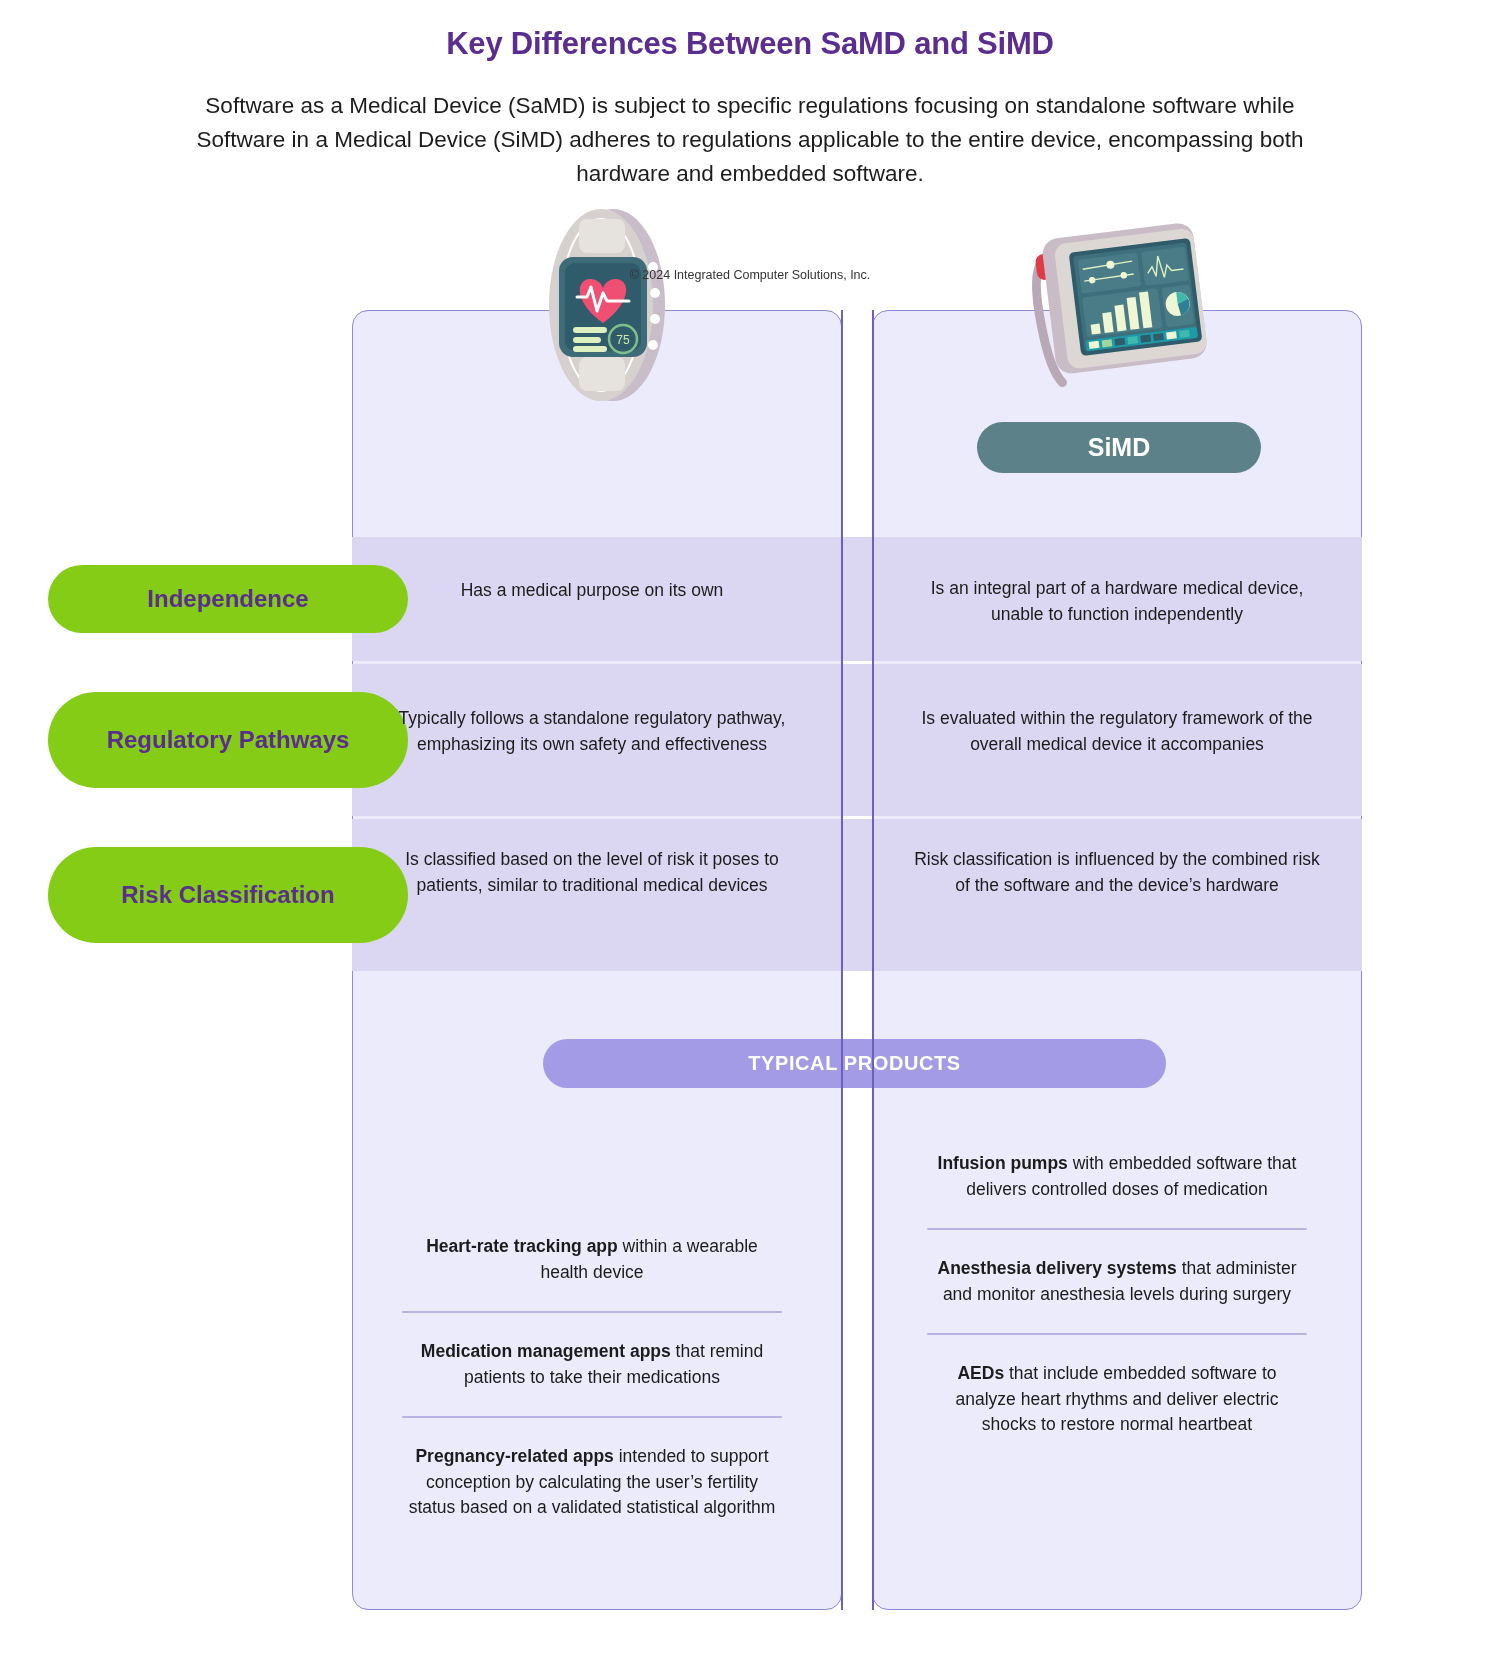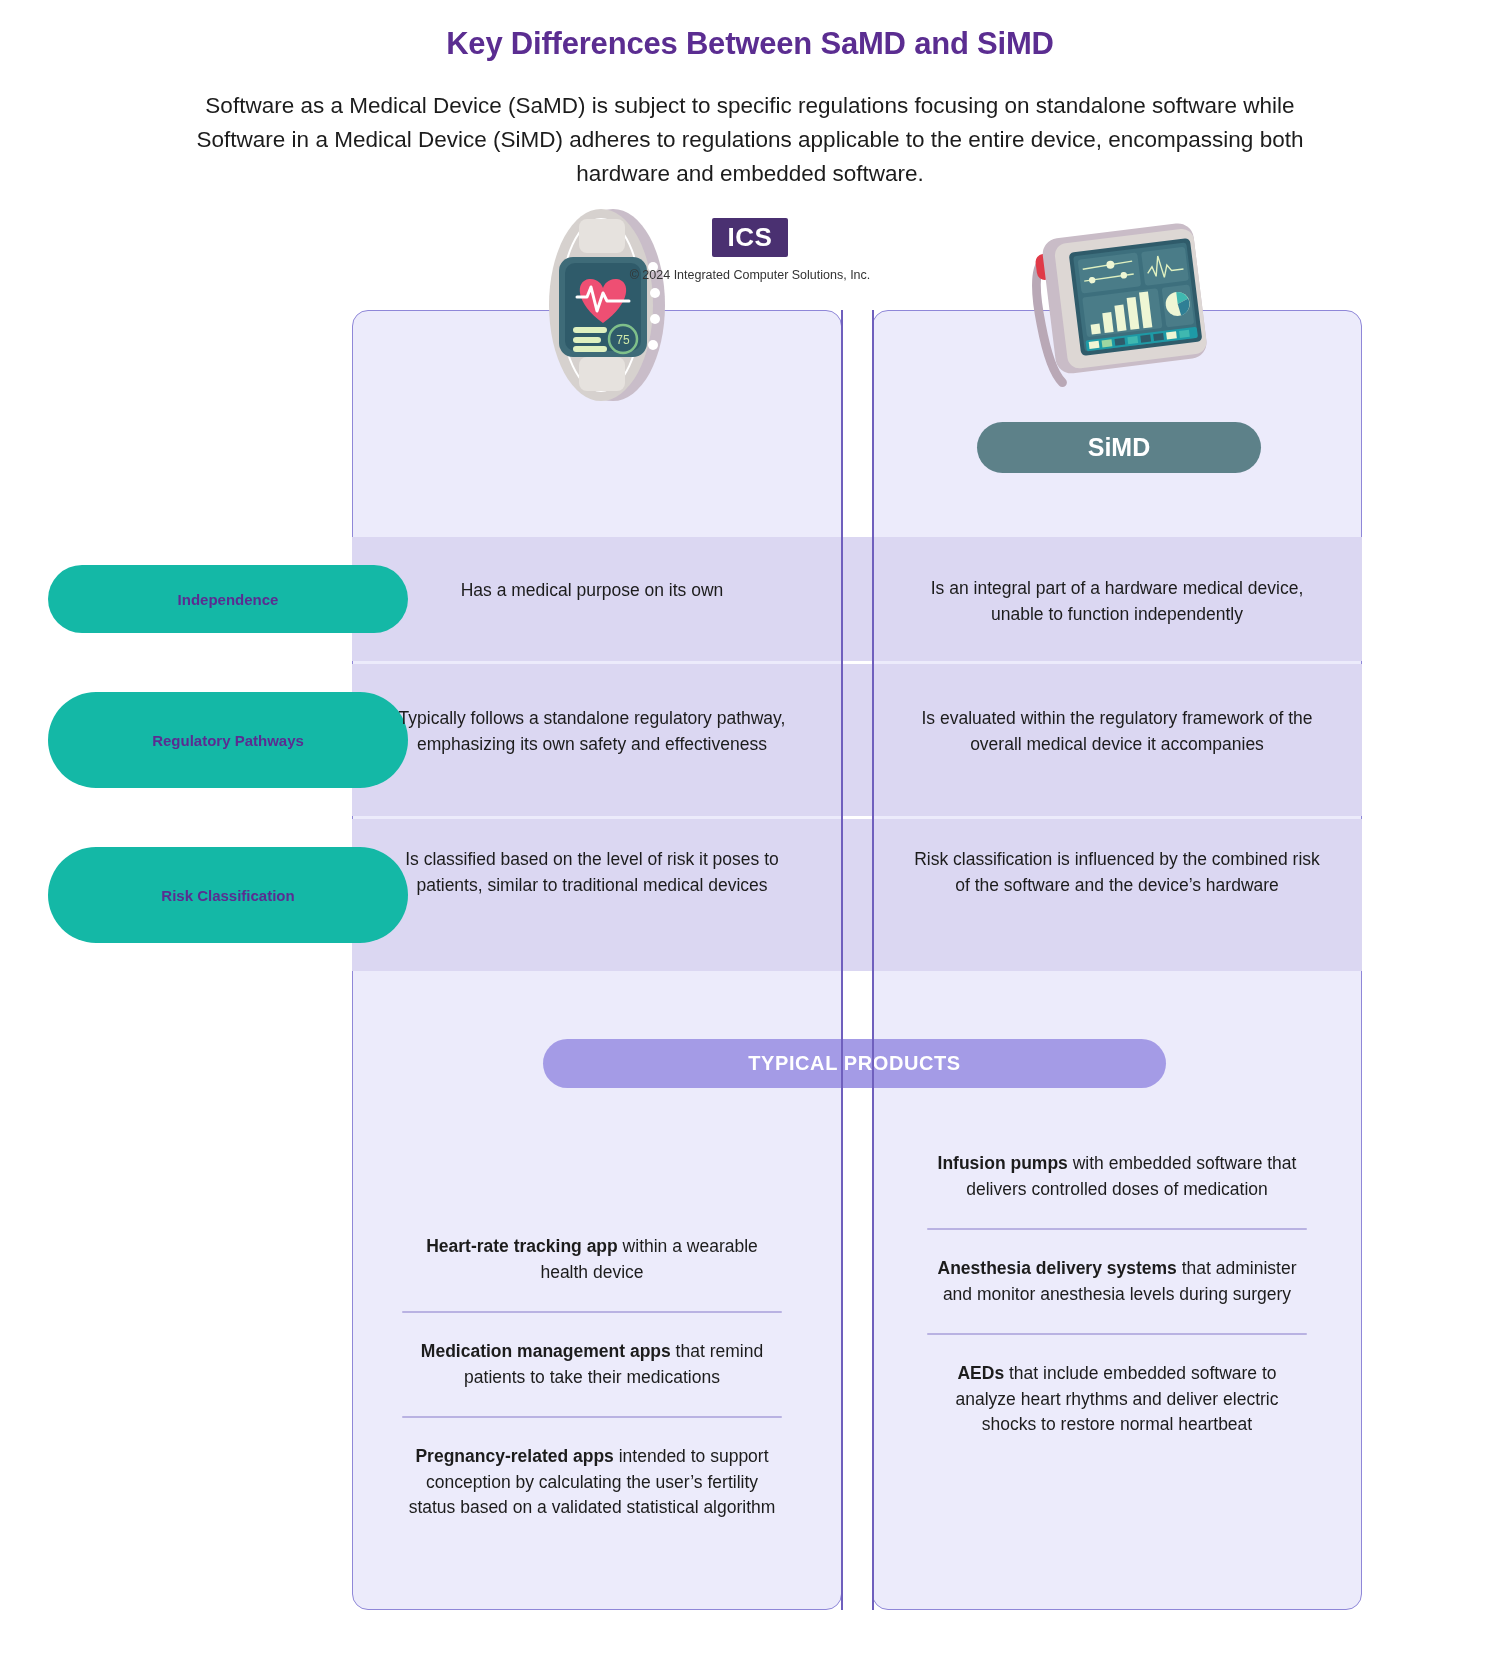--- a/index.html
+++ b/index.html
@@ -110,28 +110,28 @@
     position: absolute;
     left: 352px;
     width: 1010px;
     background: #dbd7f2;
     z-index: 3;
   }
   .row-label {
     position: absolute;
     left: 48px;
     width: 360px;
-    background: #14b8a6;
+    background: #84cc16;
     border-radius: 60px;
     display: flex;
     align-items: center;
     justify-content: center;
     color: #5b2d91;
     font-weight: bold;
-    font-size: 15px;
+    font-size: 24px;
     z-index: 4;
   }
   .row-cell {
     position: absolute;
     width: 412px;
     text-align: center;
     font-size: 17.5px;
     line-height: 25.5px;
     color: #1c1c1c;
     z-index: 5;
@@ -295,23 +295,20 @@
         <rect x="91" y="123" width="10" height="7" fill="#2f5b6a"></rect>
         <rect x="104" y="123" width="10" height="7" fill="#3fb8b0"></rect>
         <rect x="117" y="123" width="10" height="7" fill="#2f5b6a"></rect>
         <rect x="130" y="123" width="10" height="7" fill="#2f5b6a"></rect>
         <rect x="143" y="123" width="10" height="7" fill="#eef6d4"></rect>
         <rect x="156" y="123" width="10" height="7" fill="#3fb8b0"></rect>
       </g>
     </svg>
   </div>
 
-  <div class="logo-wrap">
-    <span class="logo-box">ICS</span>
-  </div>
   <div class="copyright">© 2024 Integrated Computer Solutions, Inc.</div>
 
   <div class="pill pill-right">SiMD</div>
 
   <div class="tp-banner">TYPICAL PRODUCTS</div>
 
   <div class="plist plist-left" id="plist-left">
       <div class="pitem"><b>Heart-rate tracking app</b><span> within a wearable health device</span></div>
       <div class="pdivider"></div>
       <div class="pitem"><b>Medication management apps</b><span> that remind patients to take their medications</span></div>

